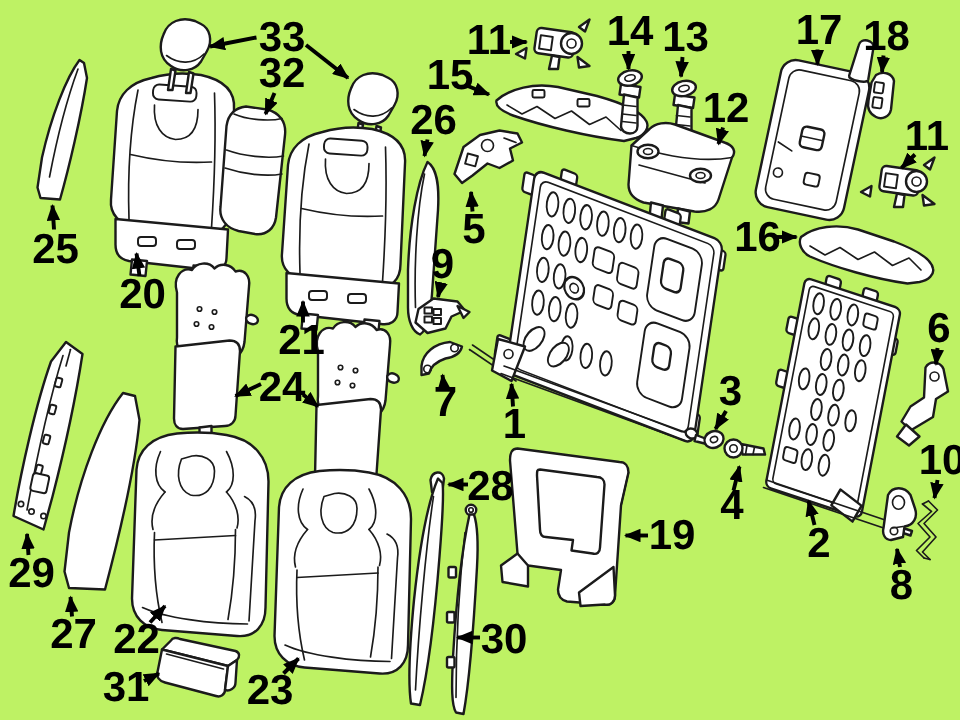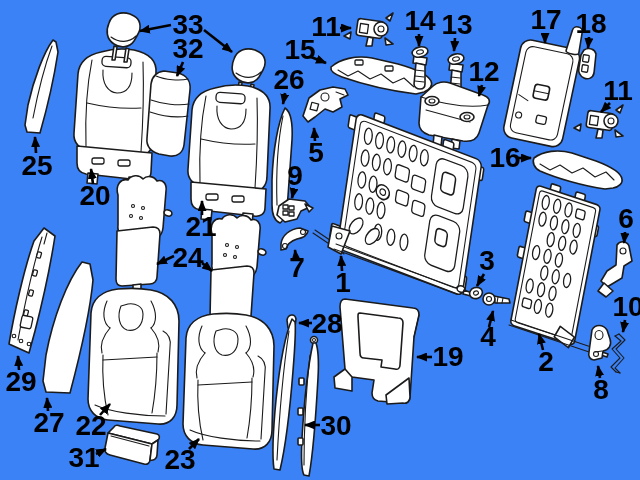--- a/index.html
+++ b/index.html
@@ -1,16 +1,16 @@
 <!DOCTYPE html>
 <html><head>
 <meta charset="utf-8">
 <style>
   html,body{margin:0;padding:0;background:#ffffff;}
-  .stage{position:relative;width:640px;height:480px;background:#3b82f6;overflow:hidden;
+  .stage{position:relative;width:640px;height:480px;background:#bef264;overflow:hidden;
          font-family:"Liberation Sans",sans-serif;}
   .stage svg{position:absolute;left:0;top:0;}
   .part{fill:#ffffff;stroke:#1b1b1b;stroke-width:1.6;stroke-linejoin:round;stroke-linecap:round;}
   .hole{fill:#ffffff;stroke:#1b1b1b;stroke-width:1.3;stroke-linejoin:round;}
   .thin{fill:none;stroke:#1b1b1b;stroke-width:1.1;stroke-linejoin:round;stroke-linecap:round;}
   .callout text{font-family:"Liberation Sans",sans-serif;font-weight:700;font-size:28px;fill:#000000;}
   .callout line{stroke:#000000;stroke-width:2.6;}
 </style>
 </head>
 <body>

